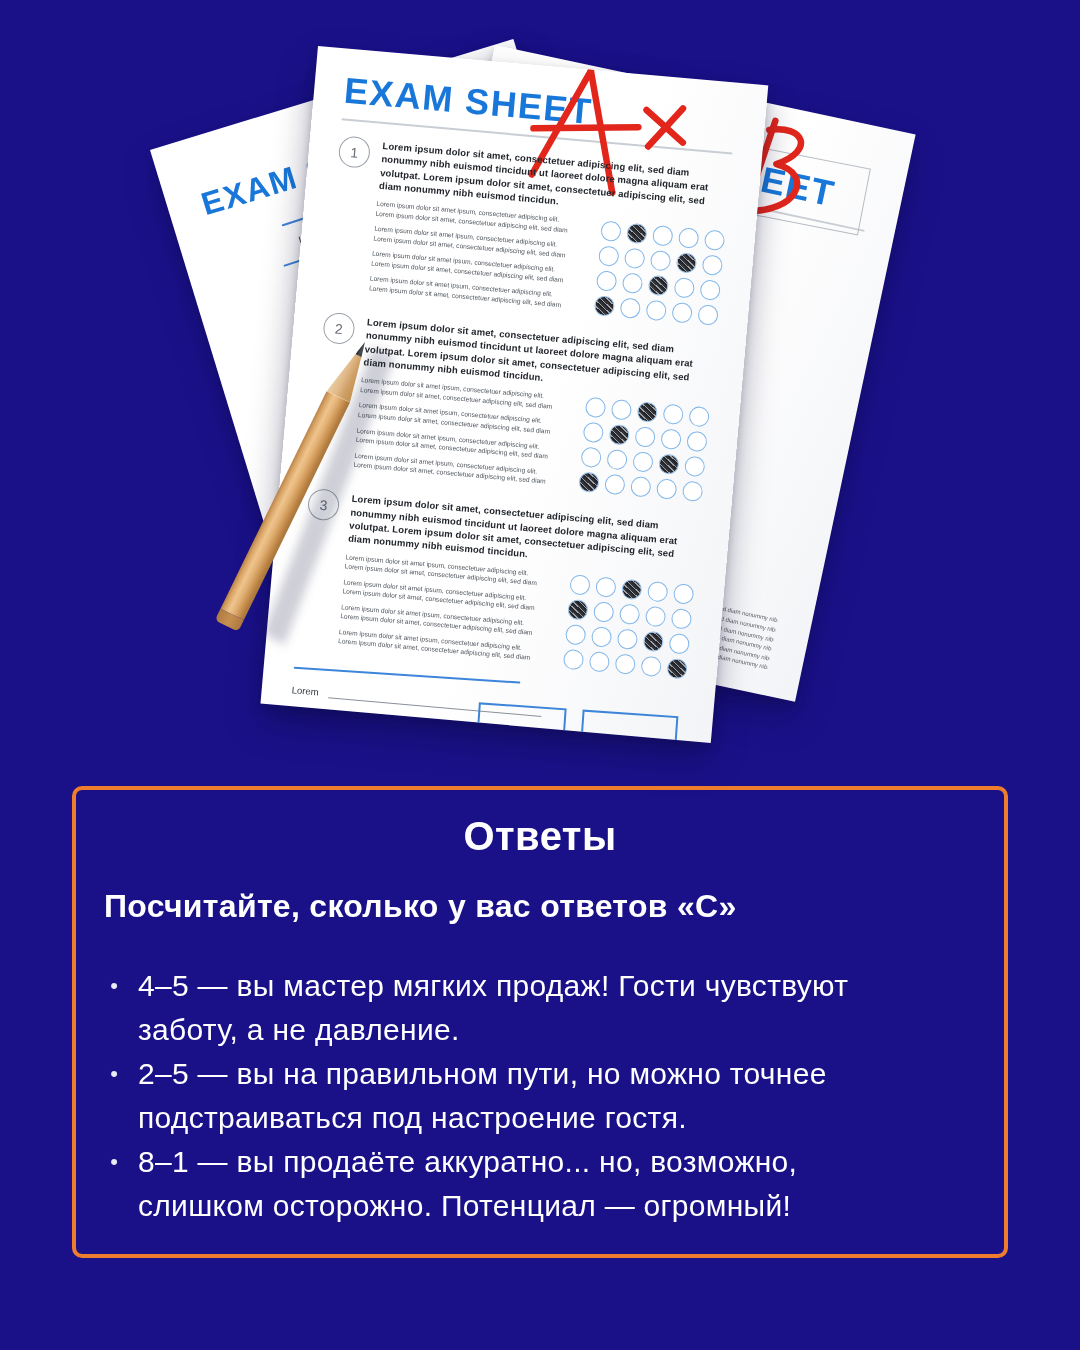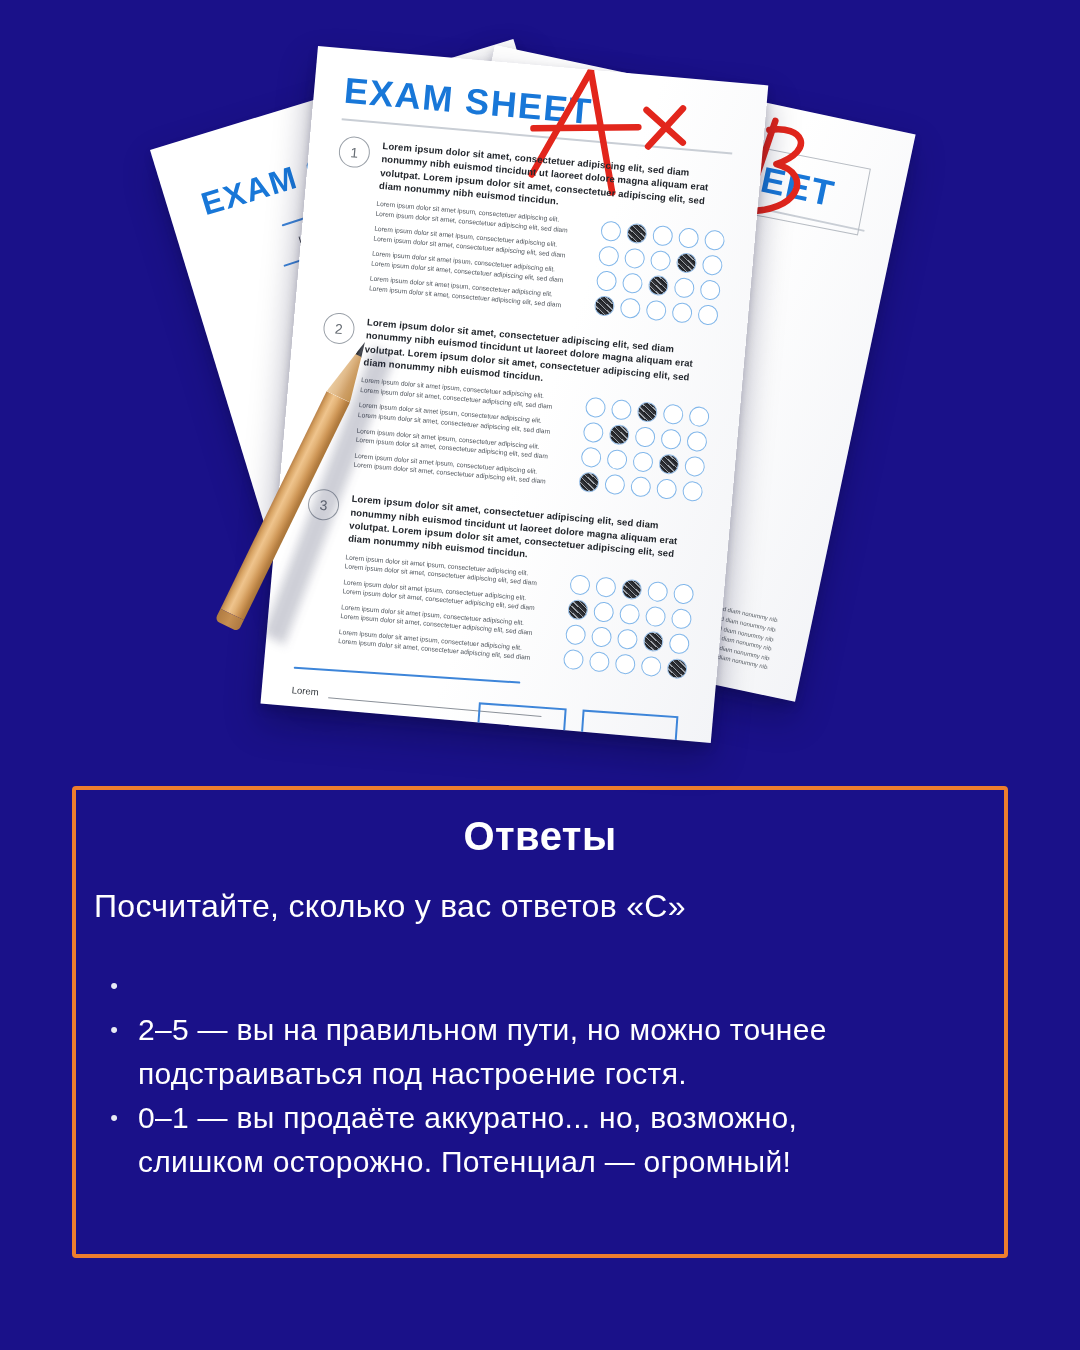--- a/index.html
+++ b/index.html
@@ -88,23 +88,23 @@
   .p-lead{width:7px;height:16px;margin:0 auto;background:linear-gradient(90deg,#22242A,#4A4D55,#2A2C32);
     clip-path:polygon(50% 0,100% 100%,0 100%);}
   .p-wood{width:26px;height:46px;margin-top:-1px;background:linear-gradient(90deg,#EBCDA3,#E2BC8C,#CE9F66,#C2914F);
     clip-path:polygon(50% -34%,100% 100%,0 100%);}
   .p-body{width:26px;height:242px;background:linear-gradient(90deg,
     #B9824A 0%,#D8A464 14%,#EFC48D 34%,#E3B377 52%,#CE9656 72%,#B57F42 88%,#A97538 100%);}
   .p-end{width:26px;height:13px;background:linear-gradient(90deg,#B07B41,#C58F52,#AD7840);border-radius:0 0 5px 5px;}
 
   
   .card{position:absolute;left:72px;top:786px;width:936px;height:472px;box-sizing:border-box;
-    border:4px solid var(--accent);border-radius:4px;padding:22px 14px 8px 14px;color:#FFFFFF;}
+    border:4px solid var(--accent);border-radius:10px;padding:22px 14px 8px 14px;color:#FFFFFF;}
   .card-title{text-align:center;font-size:40px;font-weight:700;letter-spacing:.5px;line-height:48px;}
-  .card-subtitle{margin:26px 0 0 4px;font-size:32px;font-weight:400;letter-spacing:.3px;line-height:40px;}
+  .card-subtitle{margin:26px 0 0 14px;font-size:32px;font-weight:700;letter-spacing:.3px;line-height:40px;}
   .bullets{margin-top:38px;}
   .bullet-item{display:flex;align-items:flex-start;}
   .bullet-dot{flex:0 0 48px;text-align:center;font-size:22px;line-height:44px;color:#E8EAF5;}
   .bullet-text{font-size:30px;font-weight:400;line-height:44px;letter-spacing:.3px;max-width:756px;}
 </style>
 </head>
 <body>
 
 <div class="canvas">
 
@@ -483,25 +483,26 @@
       <div class="p-end"></div>
     </div>
   </div>
 
   <div class="card">
     <div class="card-title">Ответы</div>
     <div class="card-subtitle">Посчитайте, сколько у вас ответов «С»</div>
     <div class="bullets">
         <div class="bullet-item">
           <span class="bullet-dot">•</span>
+          <span class="bullet-text">4–5  — вы мастер мягких продаж! Гости чувствуют заботу, а не давление.</span>
         </div>
         <div class="bullet-item">
           <span class="bullet-dot">•</span>
           <span class="bullet-text">2–5 — вы на правильном пути, но можно точнее подстраиваться под настроение гостя.</span>
         </div>
         <div class="bullet-item">
           <span class="bullet-dot">•</span>
-          <span class="bullet-text">0–1  — вы продаёте аккуратно... но, возможно, слишком осторожно. Потенциал — огромный!</span>
+          <span class="bullet-text">8–1  — вы продаёте аккуратно... но, возможно, слишком осторожно. Потенциал — огромный!</span>
         </div>
       </div>
   </div>
 
 </div>
 
 </body></html>

